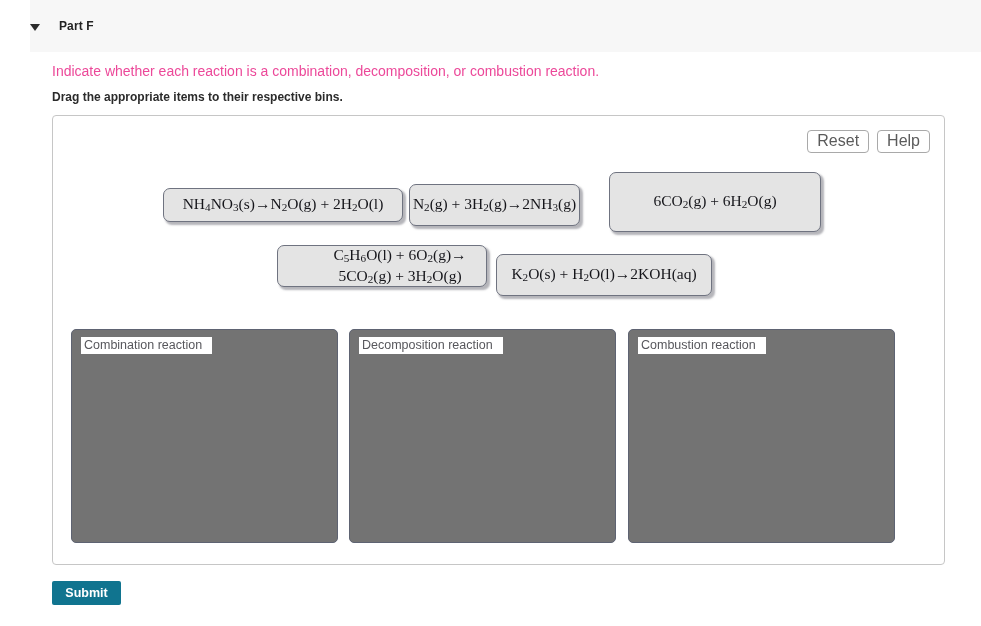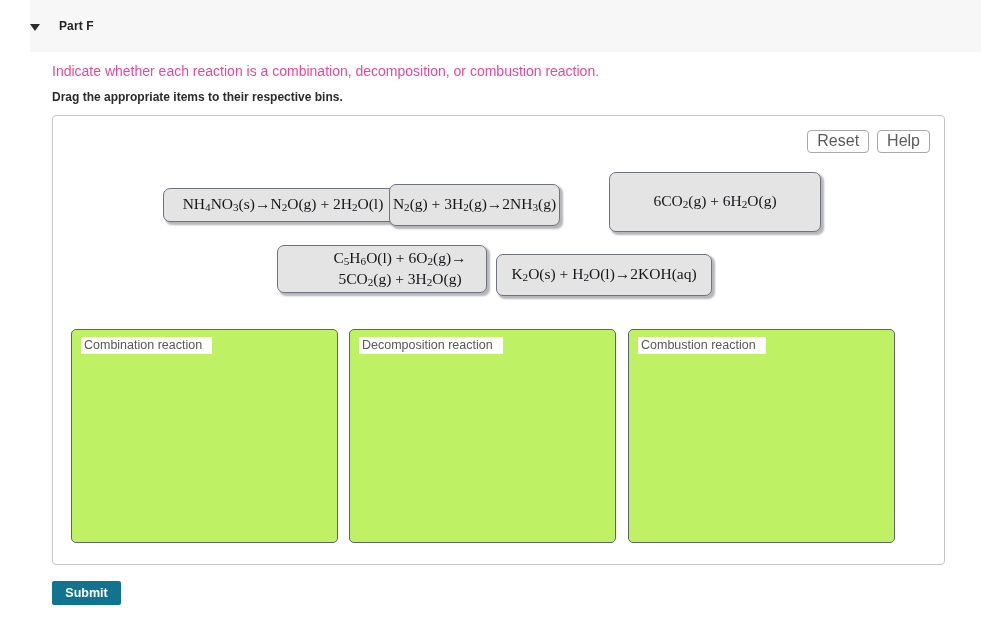--- a/index.html
+++ b/index.html
@@ -112,31 +112,31 @@
     text-align: center;
     cursor: move;
     white-space: nowrap;
     user-select: none;
   }
   .tile .line { line-height: 1.32; }
   sub { font-size: 0.72em; vertical-align: -0.22em; }
 
   
   #tile-0 { left: 110px; top: 72px;  width: 240px; height: 34px; }
-  #tile-1 { left: 336px; top: 68px;  width: 171px; height: 42px; }
+  #tile-1 { left: 356px; top: 68px;  width: 171px; height: 42px; }
   #tile-2 { left: 556px; top: 56px;  width: 212px; height: 60px; }
-  #tile-3 { left: 224px; top: 129px; width: 210px; height: 48px; padding-left: 36px; }
+  #tile-3 { left: 224px; top: 129px; width: 210px; height: 42px; padding-left: 36px; }
   #tile-4 { left: 443px; top: 138px; width: 216px; height: 42px; }
 
   
   .bin {
     position: absolute;
     top: 213px;
     height: 214px;
-    background: #bef264;
+    background: #737373;
     border: 1.5px solid #5e6372;
     border-radius: 5px;
   }
   #bin-0 { left: 18px;  width: 267px; }
   #bin-1 { left: 296px; width: 267px; }
   #bin-2 { left: 575px; width: 267px; }
   .bin-label {
     position: absolute;
     left: 9px;
     top: 7px;

